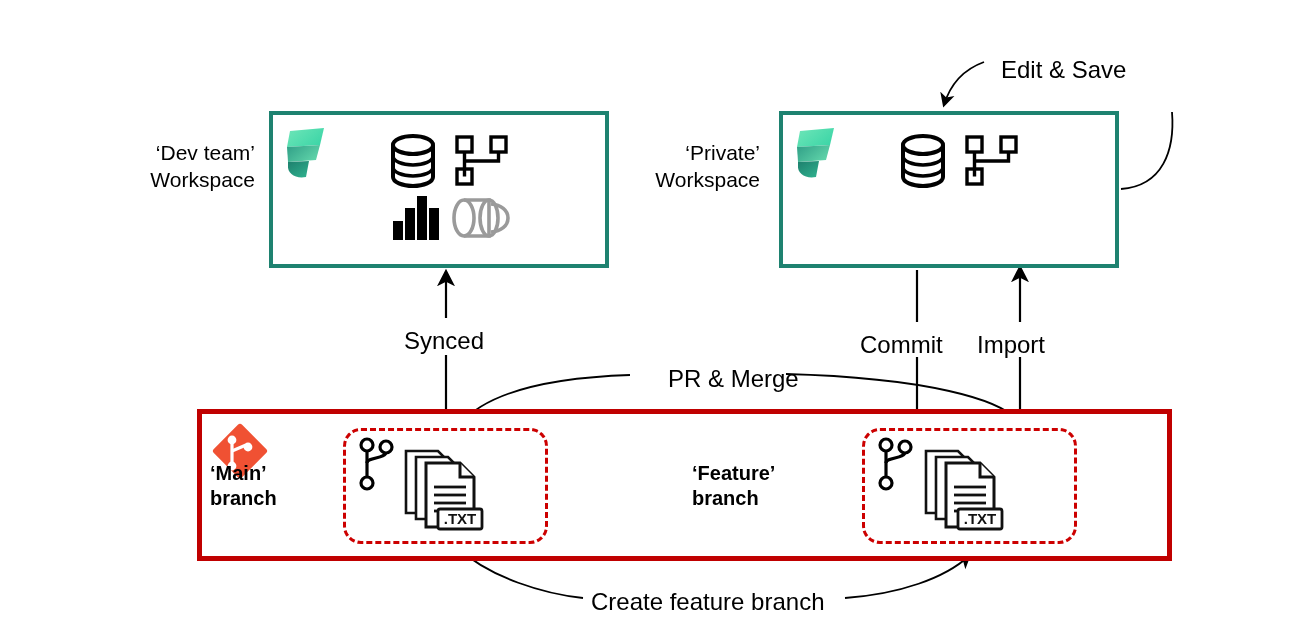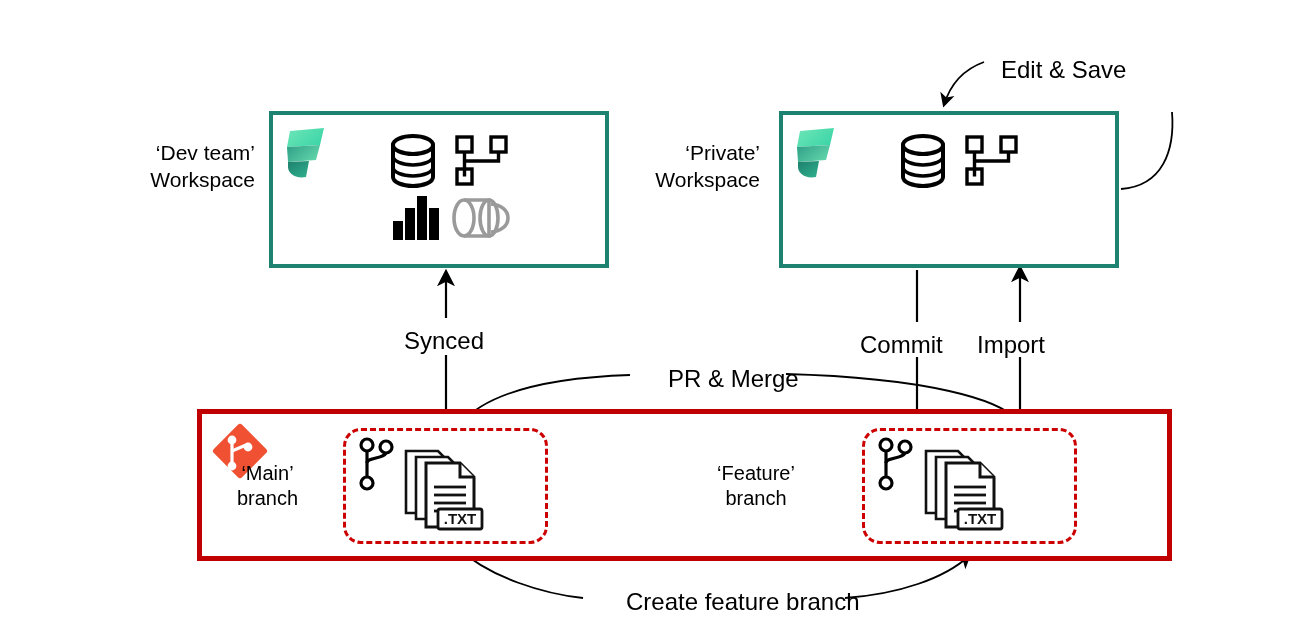--- a/index.html
+++ b/index.html
@@ -59,22 +59,23 @@
     line-height: 1.25;
     text-align: center;
     white-space: pre-line;
   }
 
   
   .branch-caption {
     position: absolute;
     font-size: 20px;
     line-height: 1.25;
-    text-align: center;
+    text-align: left;
     white-space: pre-line;
+    font-weight: bold;
   }
   #caption-main    { left: 210px; top: 461px; width: 115px; }
   #caption-feature { left: 692px; top: 461px; width: 128px; }
 
   
   #repo-box {
     position: absolute;
     left: 197px; top: 409px; width: 975px; height: 152px;
     border: 5px solid #c00000;
     background: #ffffff;
@@ -109,21 +110,21 @@
   .conn-label {
     position: absolute;
     font-size: 24px;
     color: #000000;
     white-space: nowrap;
   }
   #lbl-synced   { left: 404px;  top: 327px; }
   #lbl-commit   { left: 860px;  top: 331px; }
   #lbl-import   { left: 977px;  top: 331px; }
   #lbl-prmerge  { left: 668px;  top: 365px; }
-  #lbl-create   { left: 591px;  top: 588px; margin-left: 35px; }
+  #lbl-create   { left: 591px;  top: 588px; }
   #lbl-edit     { left: 1001px; top: 56px; }
 
   
   #arrows {
     position: absolute;
     left: 0; top: 0;
     width: 1306px; height: 629px;
     pointer-events: none;
   }
 </style>

